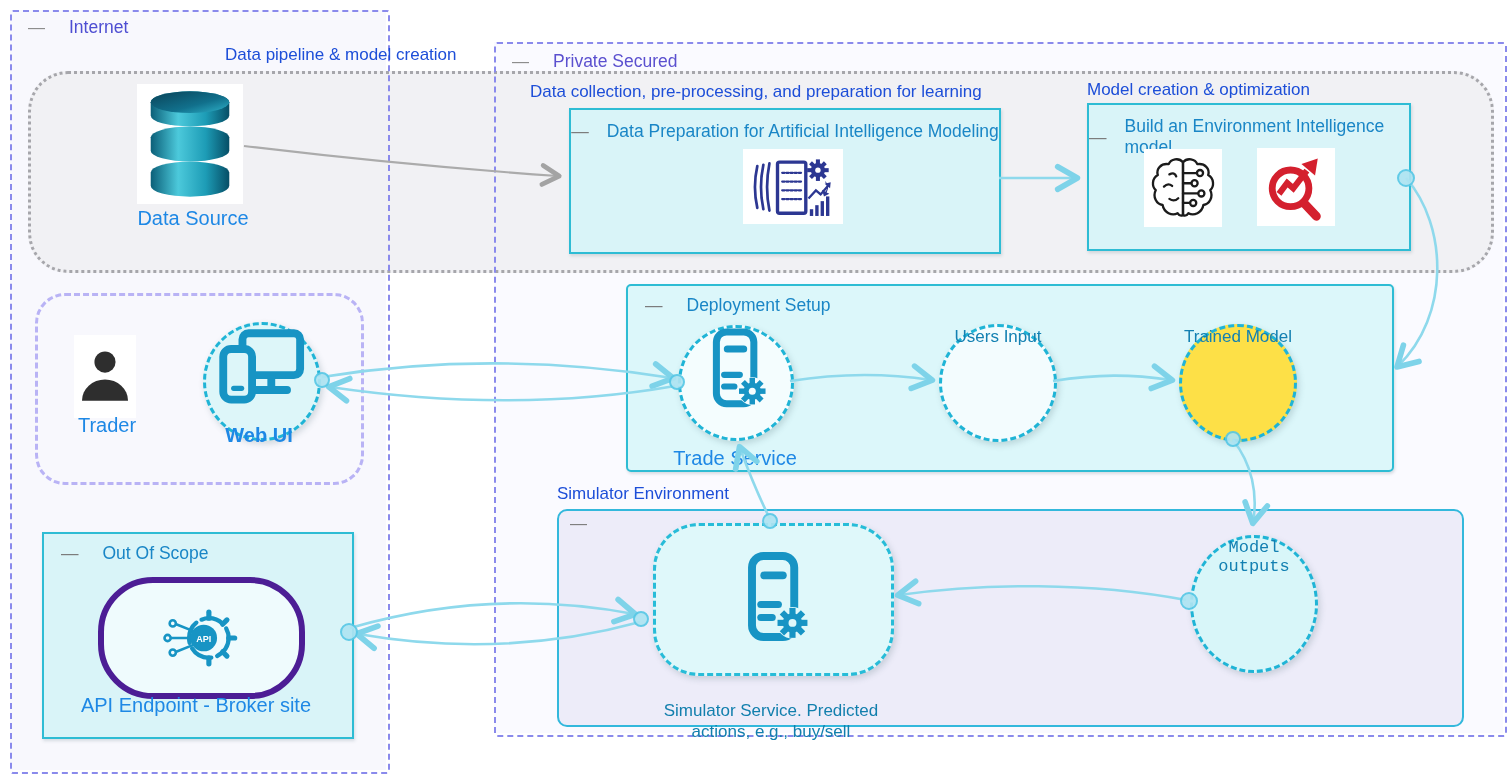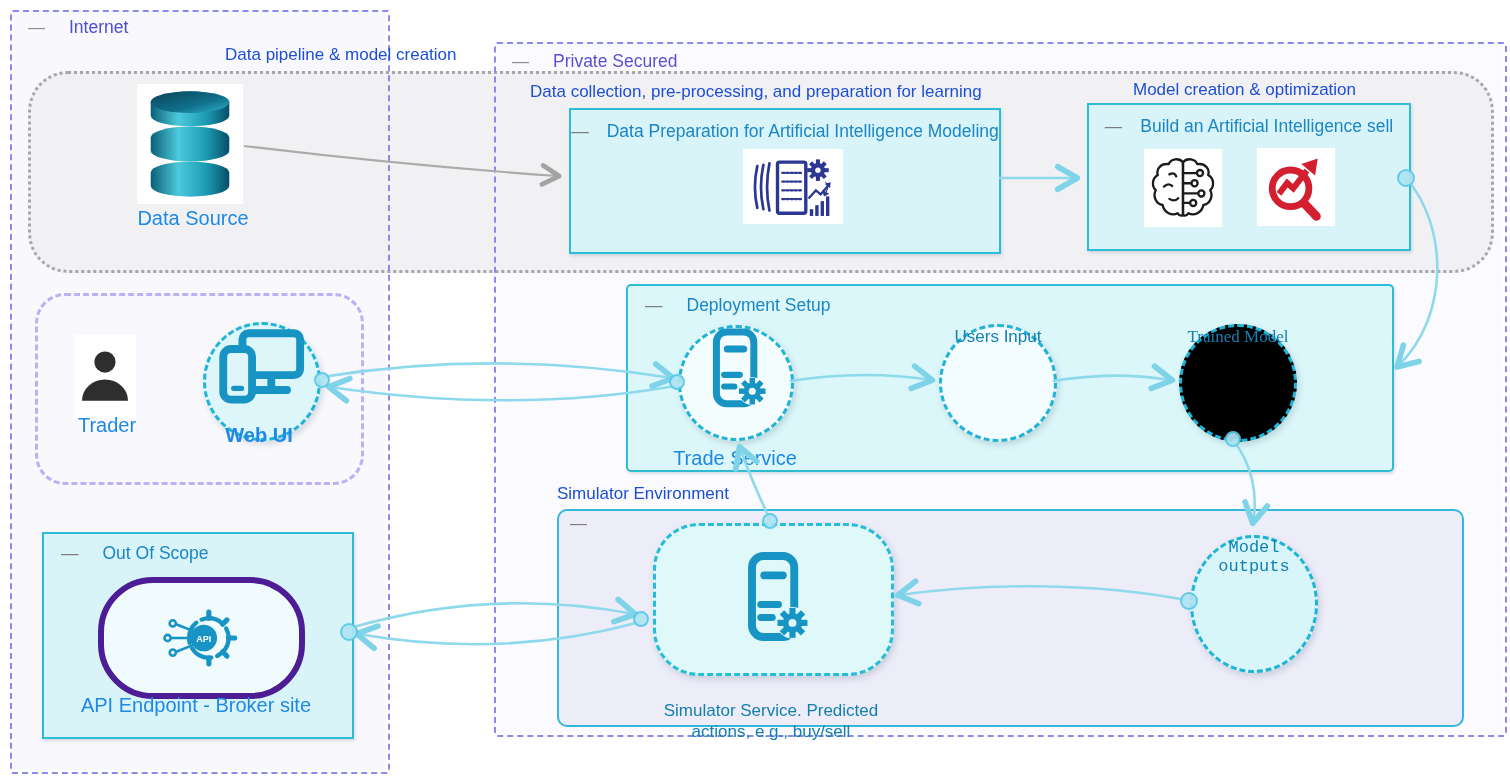--- a/index.html
+++ b/index.html
@@ -21,21 +21,21 @@
   .border-trader{left:35px;top:293px;width:323px;height:186px;border:3px dashed #b9b3f5;border-radius:30px;z-index:3;}
 
   
   .hdr{display:flex;align-items:center;gap:24px;font-size:17.5px;z-index:8;}
   .hdr .dash{color:#8a8a8a;font-size:17px;}
   .hdr-internet{left:28px;top:17px;color:#4e4ed2;}
   .hdr-private{left:512px;top:51px;color:#5b50cf;}
   .blue-label{color:#1d4ed8;font-size:17px;z-index:8;white-space:nowrap;}
   .lbl-pipeline{left:225px;top:45px;}
   .lbl-collection{left:530px;top:82px;}
-  .lbl-modelcreation{left:1087px;top:80px;margin-left:46px;}
+  .lbl-modelcreation{left:1087px;top:80px;}
   .lbl-simenv{left:557px;top:484px;}
 
   
   .cyan-box{background:#d9f4f8;border:2px solid #2ebcd4;z-index:4;
             box-shadow:1px 2px 3px rgba(60,90,100,.18);}
   .box-prep{left:569px;top:108px;width:428px;height:142px;}
   .box-build{left:1087px;top:103px;width:320px;height:144px;}
   .box-deploy{left:626px;top:284px;width:764px;height:184px;background:#dcf7fa;border-radius:5px;}
   .box-oos{left:42px;top:532px;width:308px;height:203px;}
   .box-simenv{left:557px;top:509px;width:903px;height:214px;background:#edecf9;
@@ -48,21 +48,21 @@
               font-size:17.5px;color:#1a86c6;}
   .title-left .dash{color:#7c7c7c;}
   .simenv-dash{left:570px;top:514px;color:#7c7c7c;font-size:17px;z-index:8;}
 
   
   .node-circle{border:3px dashed #1fb4d6;border-radius:50%;z-index:5;
                box-shadow:2px 3px 6px rgba(70,100,110,.22);
                display:flex;align-items:flex-start;justify-content:center;}
   .circle-trade{left:678px;top:325px;width:110px;height:110px;background:#f4fdfe;}
   .circle-users{left:939px;top:324px;width:112px;height:112px;background:#f3fcfe;}
-  .circle-trained{left:1179px;top:324px;width:112px;height:112px;background:#000000;font-family:Liberation Serif, serif;}
+  .circle-trained{left:1179px;top:324px;width:112px;height:112px;background:#fde047;}
   .circle-webui{left:203px;top:322px;width:112px;height:113px;background:#ddf6f9;}
   .circle-outputs{left:1190px;top:535px;width:122px;height:132px;background:#d8f6f9;font-family:Liberation Mono, monospace;}
   .circle-text{color:#1380b2;font-size:17px;text-align:center;}
 
   .sim-service{left:653px;top:523px;width:235px;height:147px;background:#dff8fa;
                border:3.5px dashed #27bcd8;border-radius:46px;z-index:5;
                box-shadow:2px 3px 6px rgba(70,100,110,.22);
                display:flex;align-items:center;justify-content:center;}
   .api-stadium{left:98px;top:577px;width:195px;height:110px;background:#effbfd;
                border:6px solid #4c1d95;border-radius:55px;z-index:5;
@@ -119,21 +119,21 @@
   <div class="abs cyan-box box-prep">
     <div class="title-row">
       <span class="dash">—</span>
       <span>Data Preparation for Artificial Intelligence Modeling</span>
     </div>
   </div>
 
   <div class="abs cyan-box box-build">
     <div class="title-row">
       <span class="dash">—</span>
-      <span>Build an Artificial Intelligence sell</span>
+      <span>Build an Environment Intelligence model</span>
     </div>
   </div>
 
   <div class="abs cyan-box box-deploy">
     <div class="title-left">
       <span class="dash">—</span>
       <span>Deployment Setup</span>
     </div>
   </div>
 

